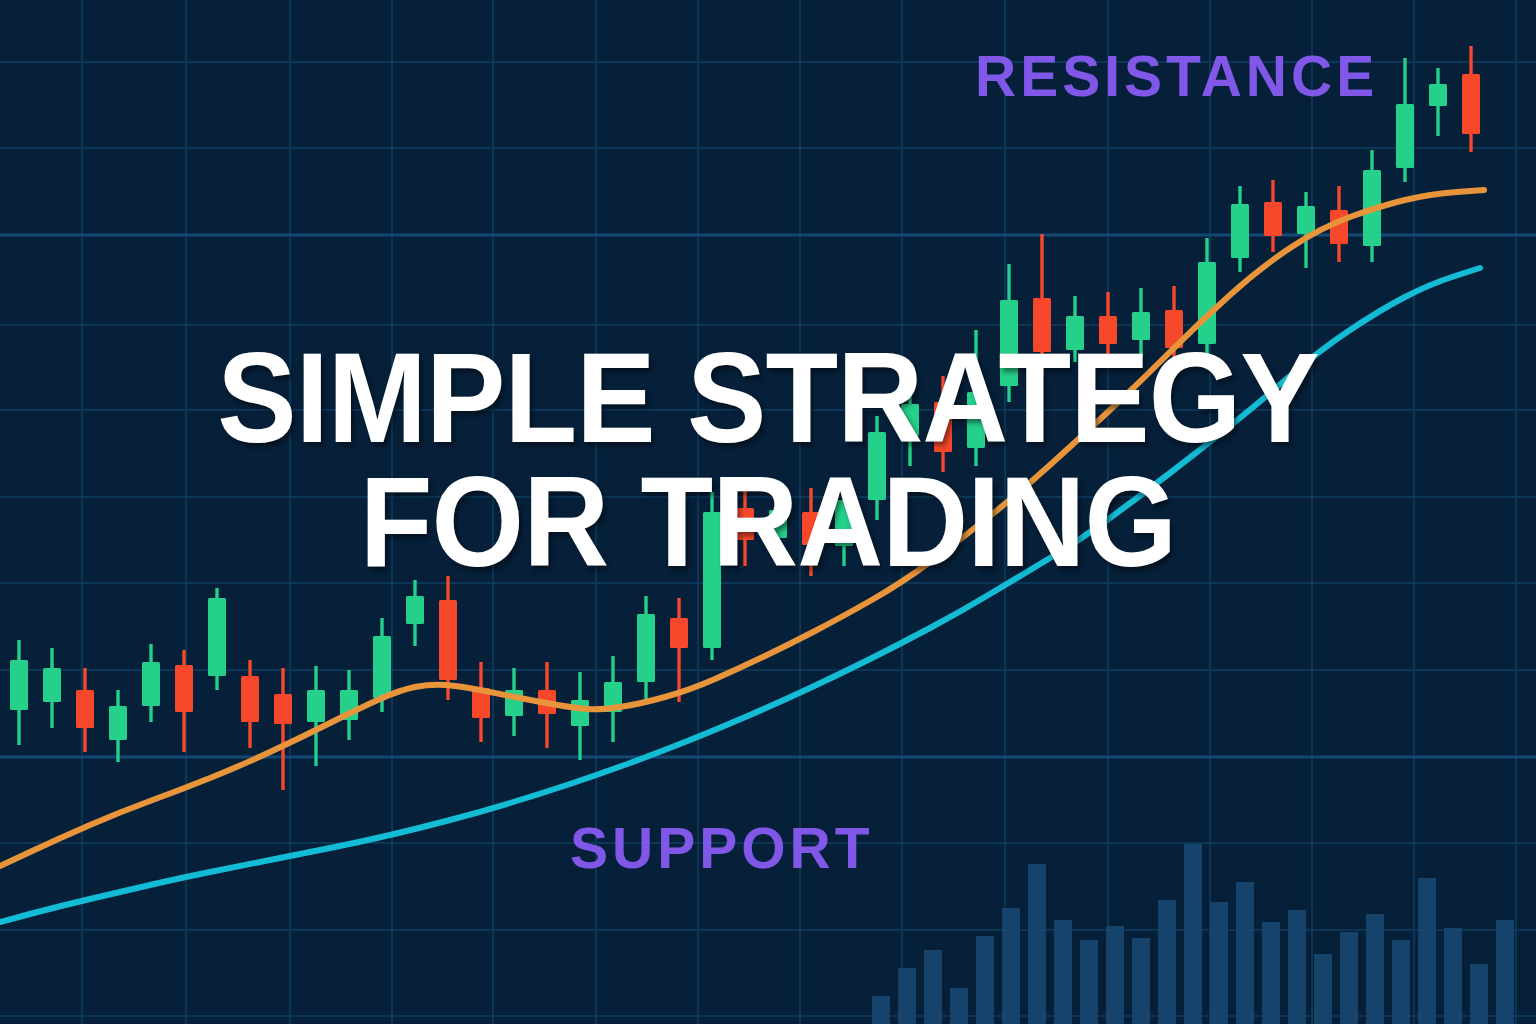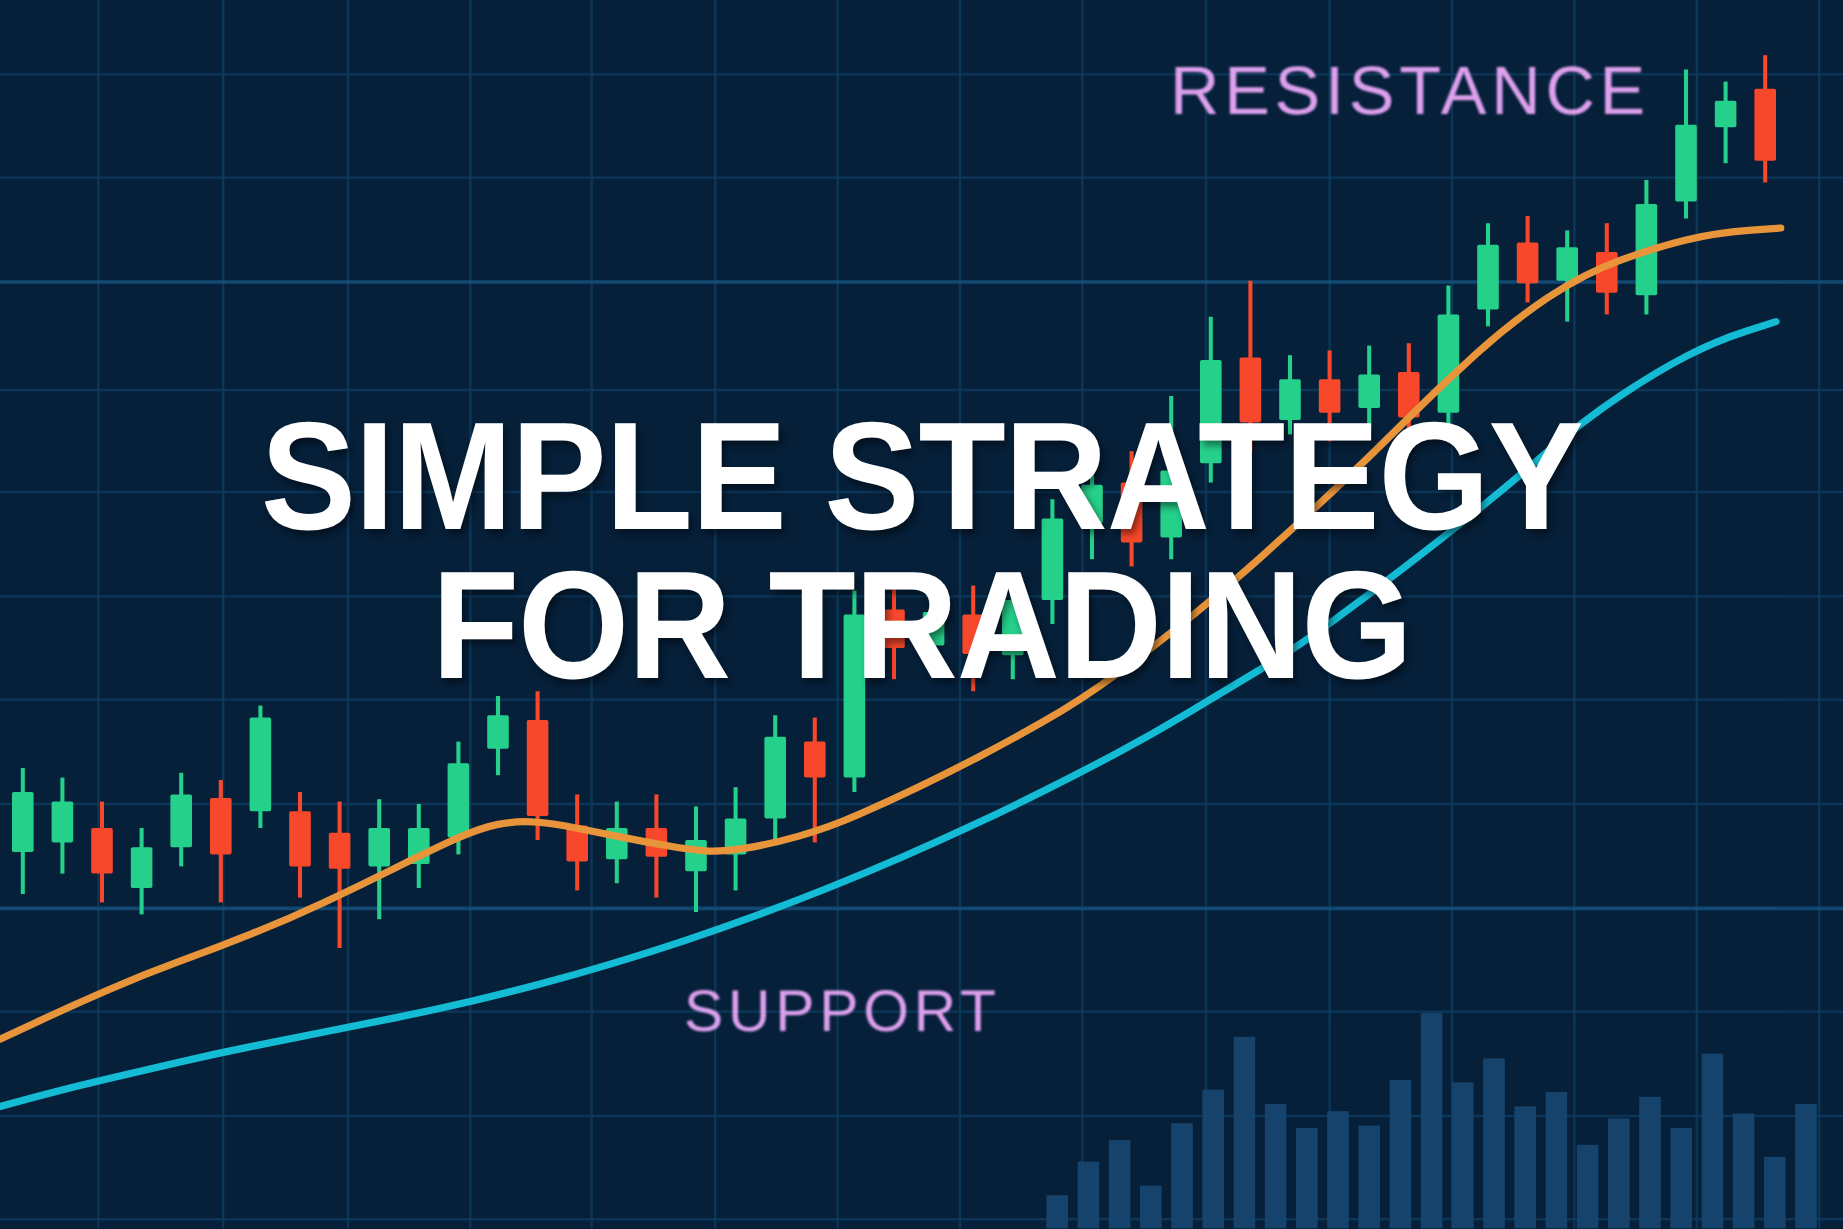--- a/index.html
+++ b/index.html
@@ -11,29 +11,29 @@
     font-family:"Liberation Sans","DejaVu Sans",sans-serif;
   }
   #gridlayer,#chartlayer,#textlayer{
     position:absolute;left:0;top:0;width:1536px;height:1024px;
   }
   #textlayer{pointer-events:none;}
 
   .lbl{
     position:absolute;
     font-family:"Liberation Sans","DejaVu Sans",sans-serif;
-    font-weight:400;
-    color:#f0abfc;
+    font-weight:700;
+    color:#8b5cf6;
     letter-spacing:4px;
     white-space:nowrap;
     filter:blur(0.7px);
     opacity:.92;
   }
   #lbl-resistance{left:975px;top:43px;font-size:57px;}
-  #lbl-support{left:570px;top:815px;font-size:49px;}
+  #lbl-support{left:570px;top:815px;font-size:57px;}
 
   #title{
     position:absolute;
     left:0;top:336px;
     width:1536px;
     text-align:center;
     color:#ffffff;
     font-weight:700;
     font-size:128px;
     line-height:0.97;

